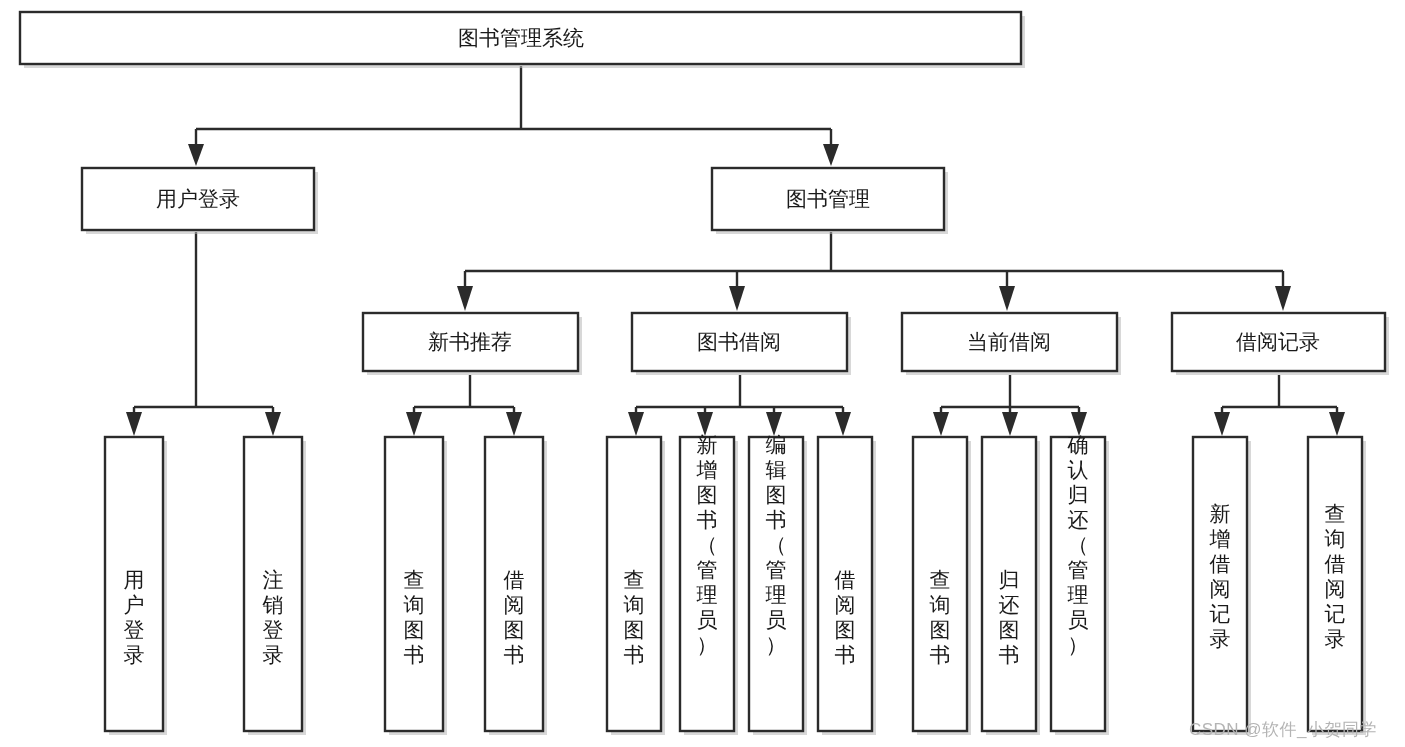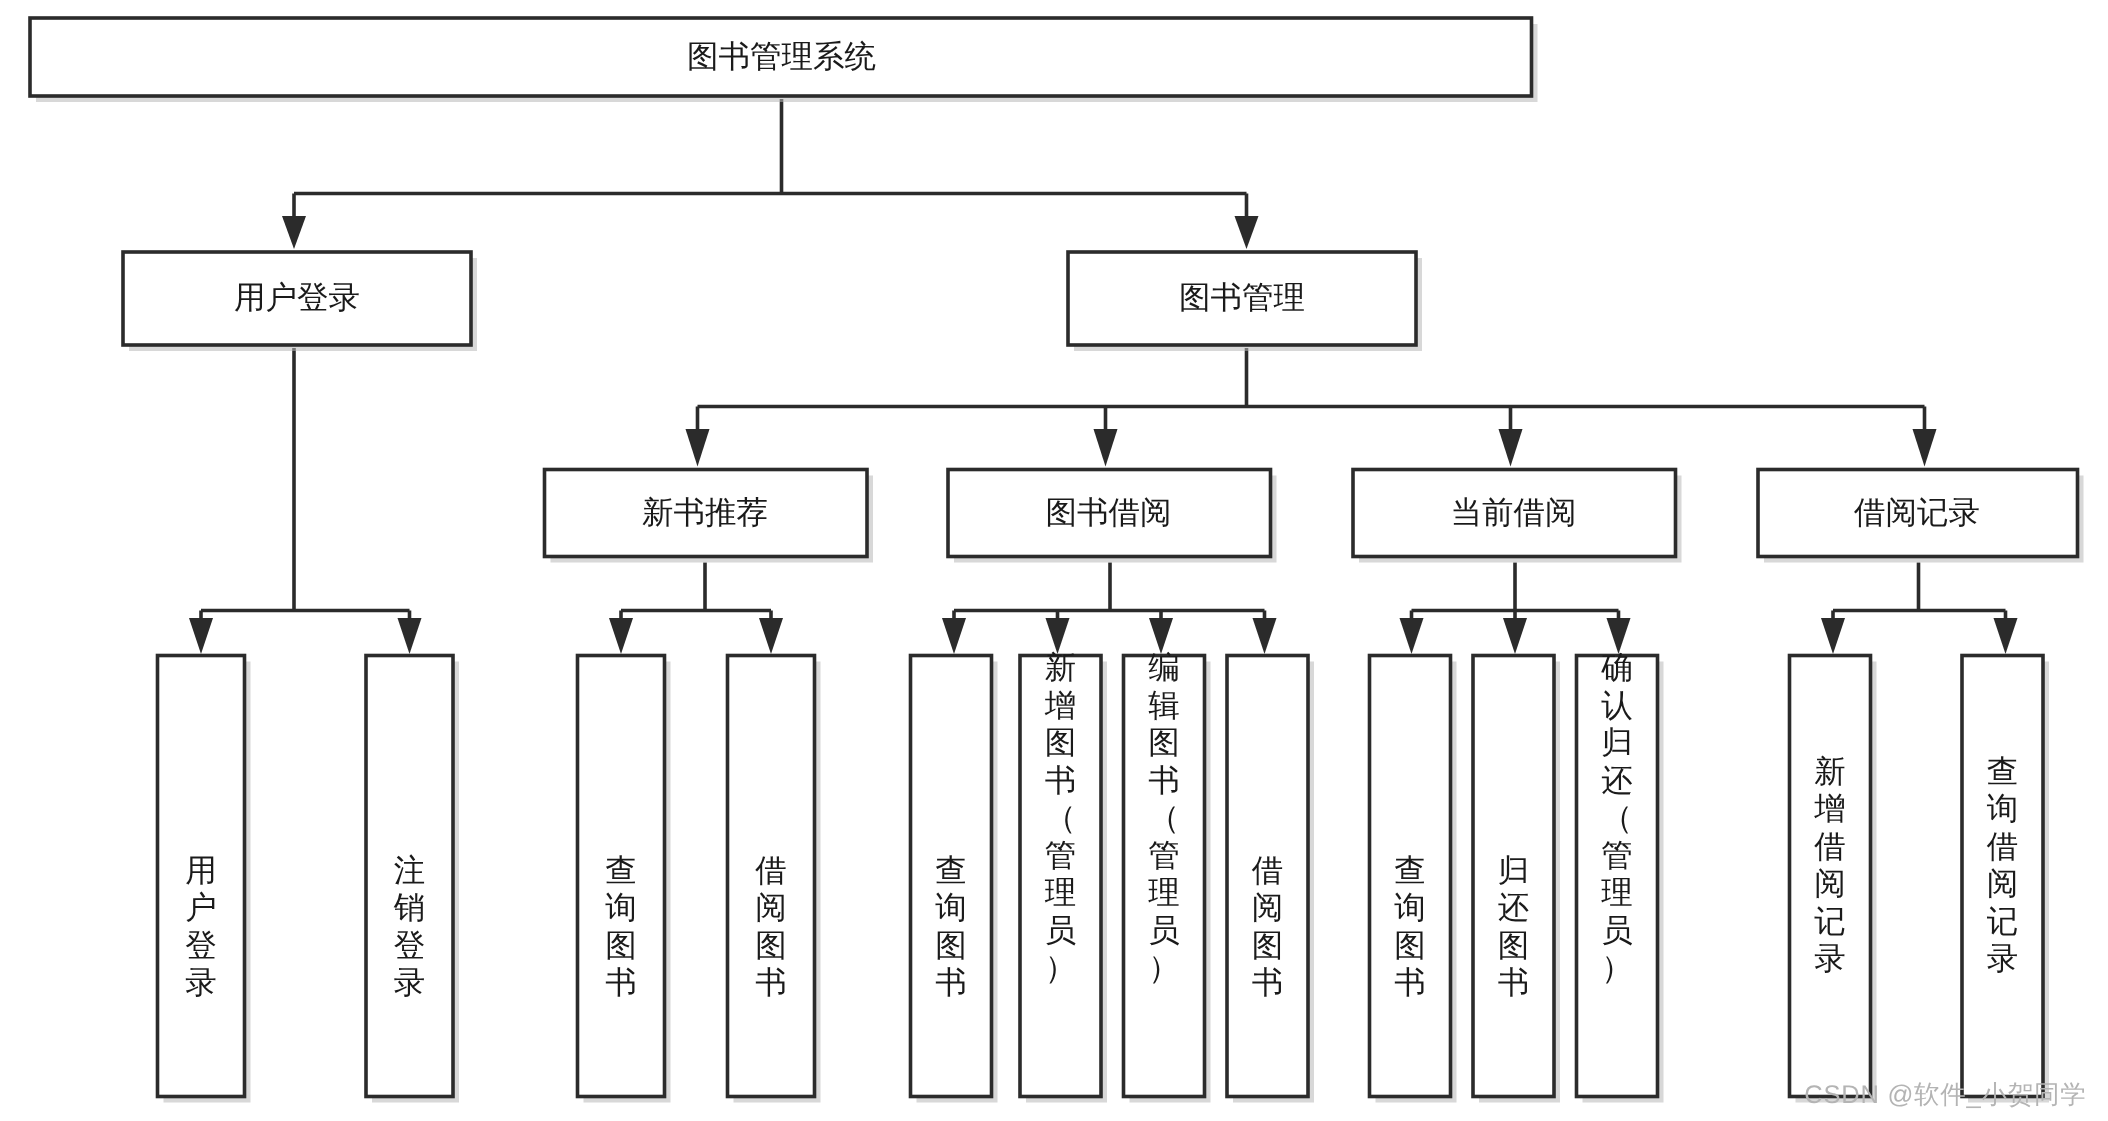--- a/index.html
+++ b/index.html
@@ -53,21 +53,21 @@
     dominant-baseline: middle;
   }
   .leaf-label {
     font-family: "Liberation Sans", "DejaVu Sans", sans-serif;
     font-size: 21px;
     fill: #1a1a1a;
     text-anchor: middle;
   }
   .watermark {
     position: absolute;
-    right: 14px;
+    right: 28px;
     bottom: 6px;
     font-family: "Liberation Sans", "DejaVu Sans", sans-serif;
     font-size: 17px;
     color: #b4b4b4;
     letter-spacing: 0.5px;
     white-space: nowrap;
     user-select: none;
   }
 </style>
 </head>

